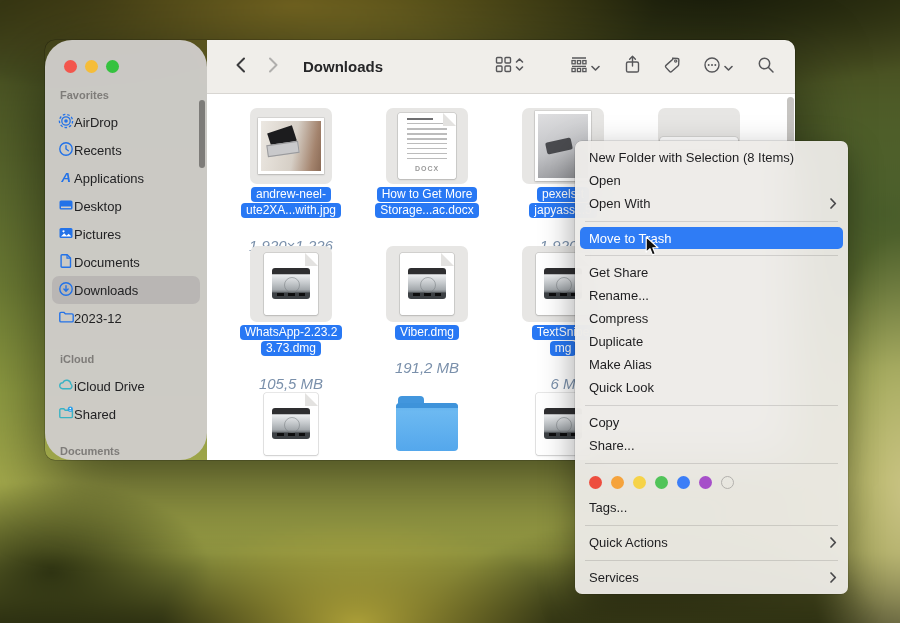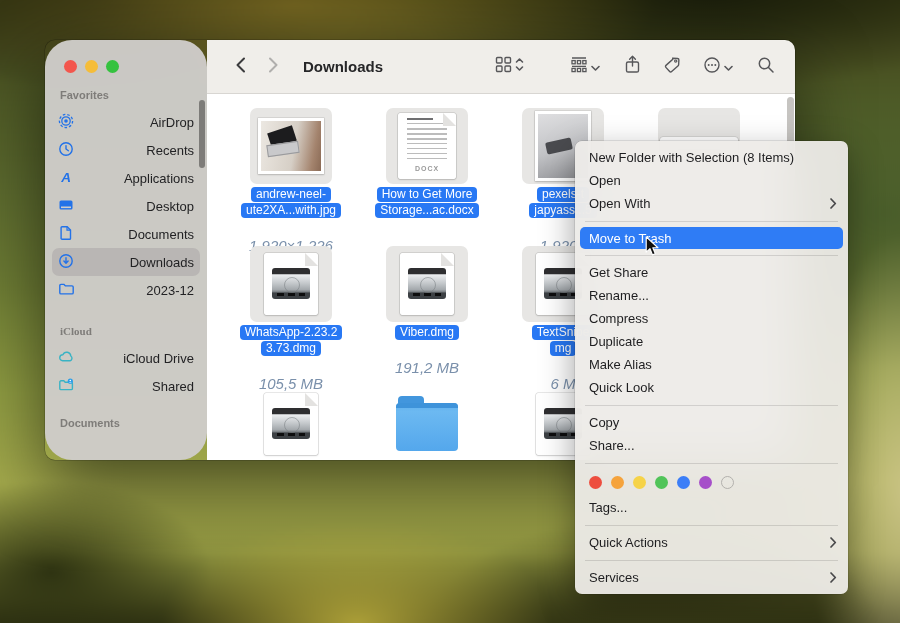--- a/index.html
+++ b/index.html
@@ -23,27 +23,27 @@
   .window{position:absolute;left:45px;top:40px;width:750px;height:420px;z-index:10;
     border-radius:10px;display:flex;overflow:hidden;
     box-shadow:0 28px 70px rgba(0,0,0,.55), 0 0 0 .5px rgba(0,0,0,.3);}
   .sidebar{width:162px;flex:none;background:rgba(206,204,201,.97);position:relative;
     font-size:13px;color:#222224;border-radius:27px;}
   .traffic{display:flex;gap:8px;padding:20px 0 0 19px;}
   .tl{width:13px;height:13px;border-radius:50%;}
   .tl.red{background:#f3564d;}.tl.yellow{background:#f5bd39;}.tl.green{background:#35c23f;}
   .side-list{margin-top:16px;}
   .side-title{font-size:11px;font-weight:700;color:#7e7c79;padding:0 0 3px 15px;height:16px;}
-  .side-item{display:flex;align-items:center;gap:8px;height:28px;margin:0 7px;padding:0 6px;
-    border-radius:7px;white-space:nowrap;justify-content:space-between;}
+  .side-item{display:flex;align-items:center;height:28px;margin:0 7px;padding:0 6px;
+    border-radius:7px;white-space:nowrap;}
   .side-item.sel{background:#b9b6b4;}
   .side-item svg{flex:none;}
   .ic-blue{color:#2372e8;}
   .ic-teal{color:#39b3c4;}
-  .mt-icloud{margin-top:21px;font-family:Liberation Serif, serif;}
+  .mt-icloud{margin-top:21px;}
   .mt-loc{margin-top:17px;}
   .side-scroll{position:absolute;right:2px;top:60px;width:6px;height:68px;border-radius:3px;
     background:rgba(0,0,0,.38);}
   
   .main{flex:1;display:flex;flex-direction:column;min-width:0;}
   .toolbar{height:53px;flex:none;background:#f0eeea;border-bottom:1px solid #d8d6d2;
     display:flex;align-items:center;}
   .nav{display:flex;align-items:center;gap:22px;margin-left:28px;}
   .nav .fwd{opacity:.35;}
   .wtitle{font-size:15px;font-weight:700;color:#262628;margin-left:24px;}
@@ -169,20 +169,28 @@
       </div>
 
       <div class="side-item">
         <span class="ic-blue"><svg width="16" height="16" viewBox="0 0 16 16">
               <rect x="1.5" y="3.5" width="13" height="9" rx="1.5" fill="currentColor"></rect>
               <rect x="3" y="9.5" width="10" height="1.6" fill="#cfcdcb"></rect>
             </svg></span>
         <span>Desktop</span>
       </div>
 
+      <div class="side-item">
+        <span class="ic-blue"><svg width="16" height="16" viewBox="0 0 16 16">
+              <rect x="1.5" y="3" width="13" height="10" rx="1.5" fill="currentColor"></rect>
+              <circle cx="5.5" cy="6.3" r="1.1" fill="#fff"></circle>
+              <path d="M3 11.5l3.2-3.2 2.4 2.4 2-2 2.4 2.4v.4z" fill="#fff"></path>
+            </svg></span>
+        <span>Pictures</span>
+      </div>
 
       <div class="side-item">
         <span class="ic-blue"><svg width="16" height="16" viewBox="0 0 16 16">
               <path d="M4 1.8h5.2L12.5 5v8.4a.9.9 0 0 1-.9.9H4a.9.9 0 0 1-.9-.9V2.7a.9.9 0 0 1 .9-.9z" fill="none" stroke="currentColor" stroke-width="1.4"></path>
               <path d="M9 2v3.2h3.3" fill="none" stroke="currentColor" stroke-width="1.2"></path>
             </svg></span>
         <span>Documents</span>
       </div>
 
       <div class="side-item sel">

